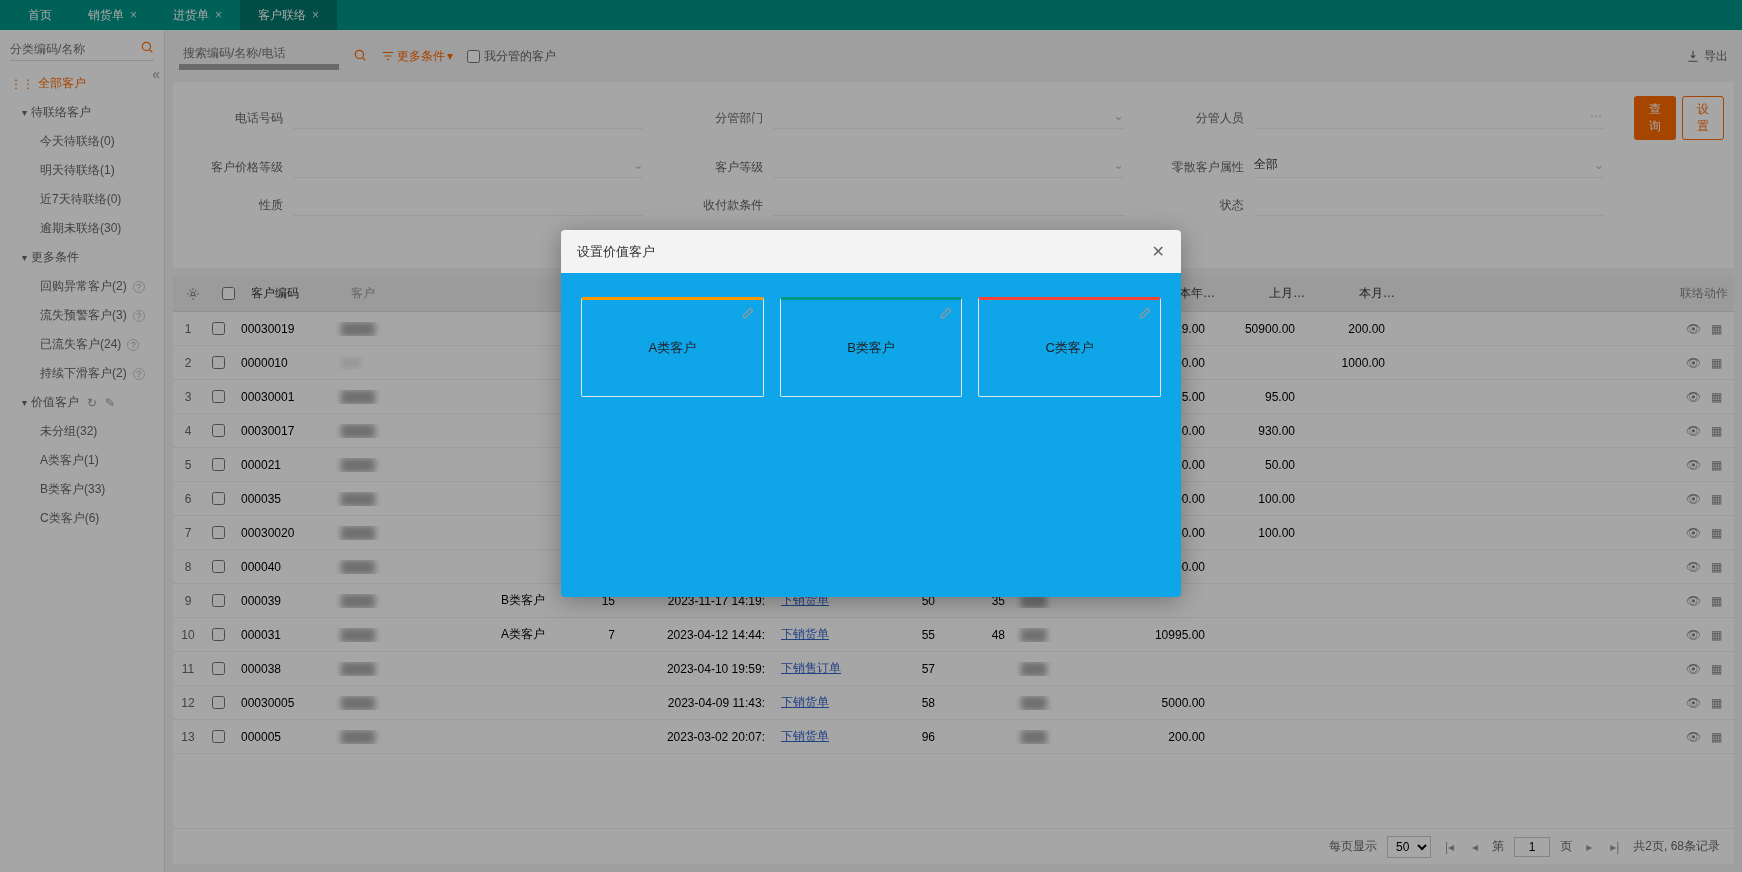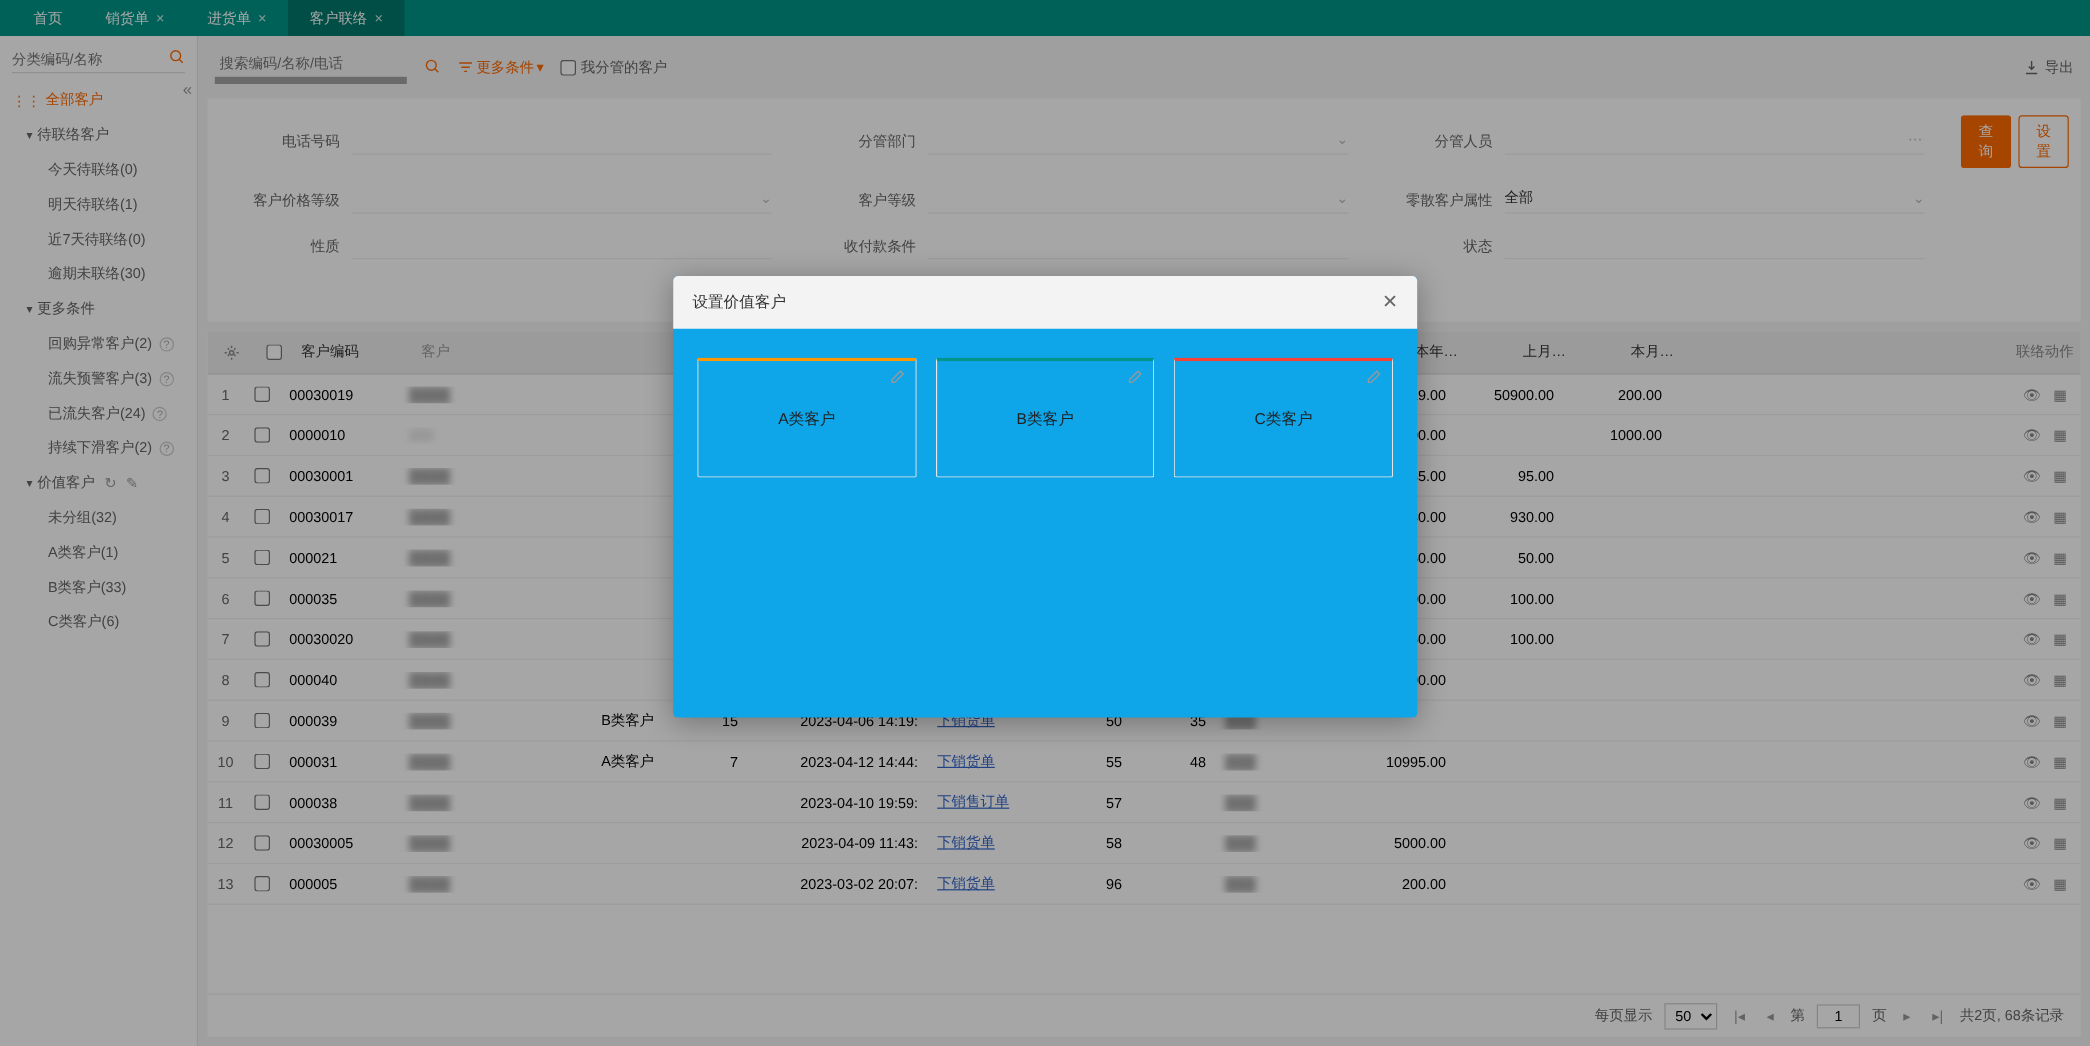--- a/index.html
+++ b/index.html
@@ -504,21 +504,21 @@
             <div class="cell c-idx">9</div>
             <div class="cell c-chk">
               <input type="checkbox" style="">
             </div>
             <div class="cell c-code">000039</div>
             <div class="cell c-name">
               <span class="blur">████</span>
             </div>
             <div class="cell c-cls">B类客户</div>
             <div class="cell c-n1">15</div>
-            <div class="cell c-date">2023-04-06 14:19:</div>
+            <div class="cell c-date">2023-11-17 14:19:</div>
             <div class="cell c-link">
               <a>下销货单</a>
             </div>
             <div class="cell c-n2">50</div>
             <div class="cell c-n3">35</div>
             <div class="cell c-contact">
               <span class="blur">███</span>
             </div>
             <div class="cell c-y"></div>
             <div class="cell c-m1"></div>

